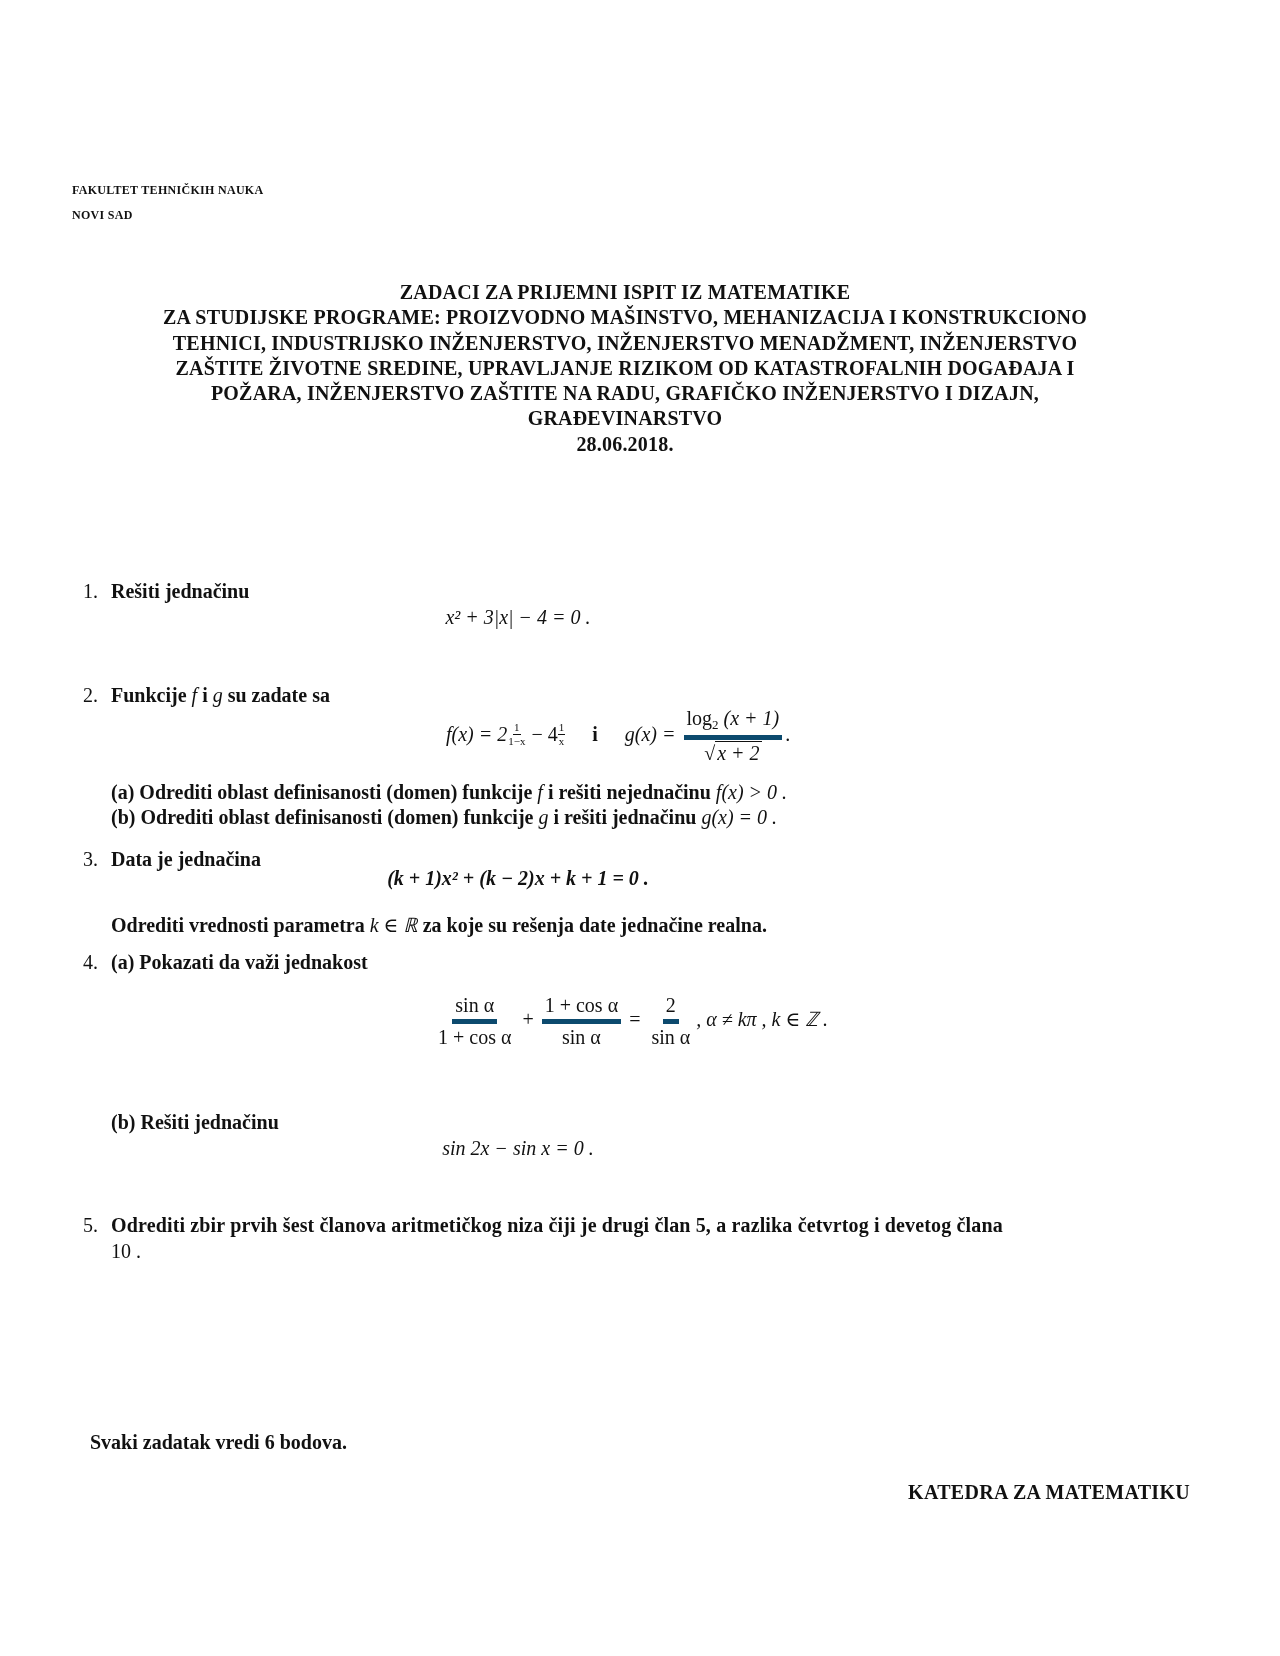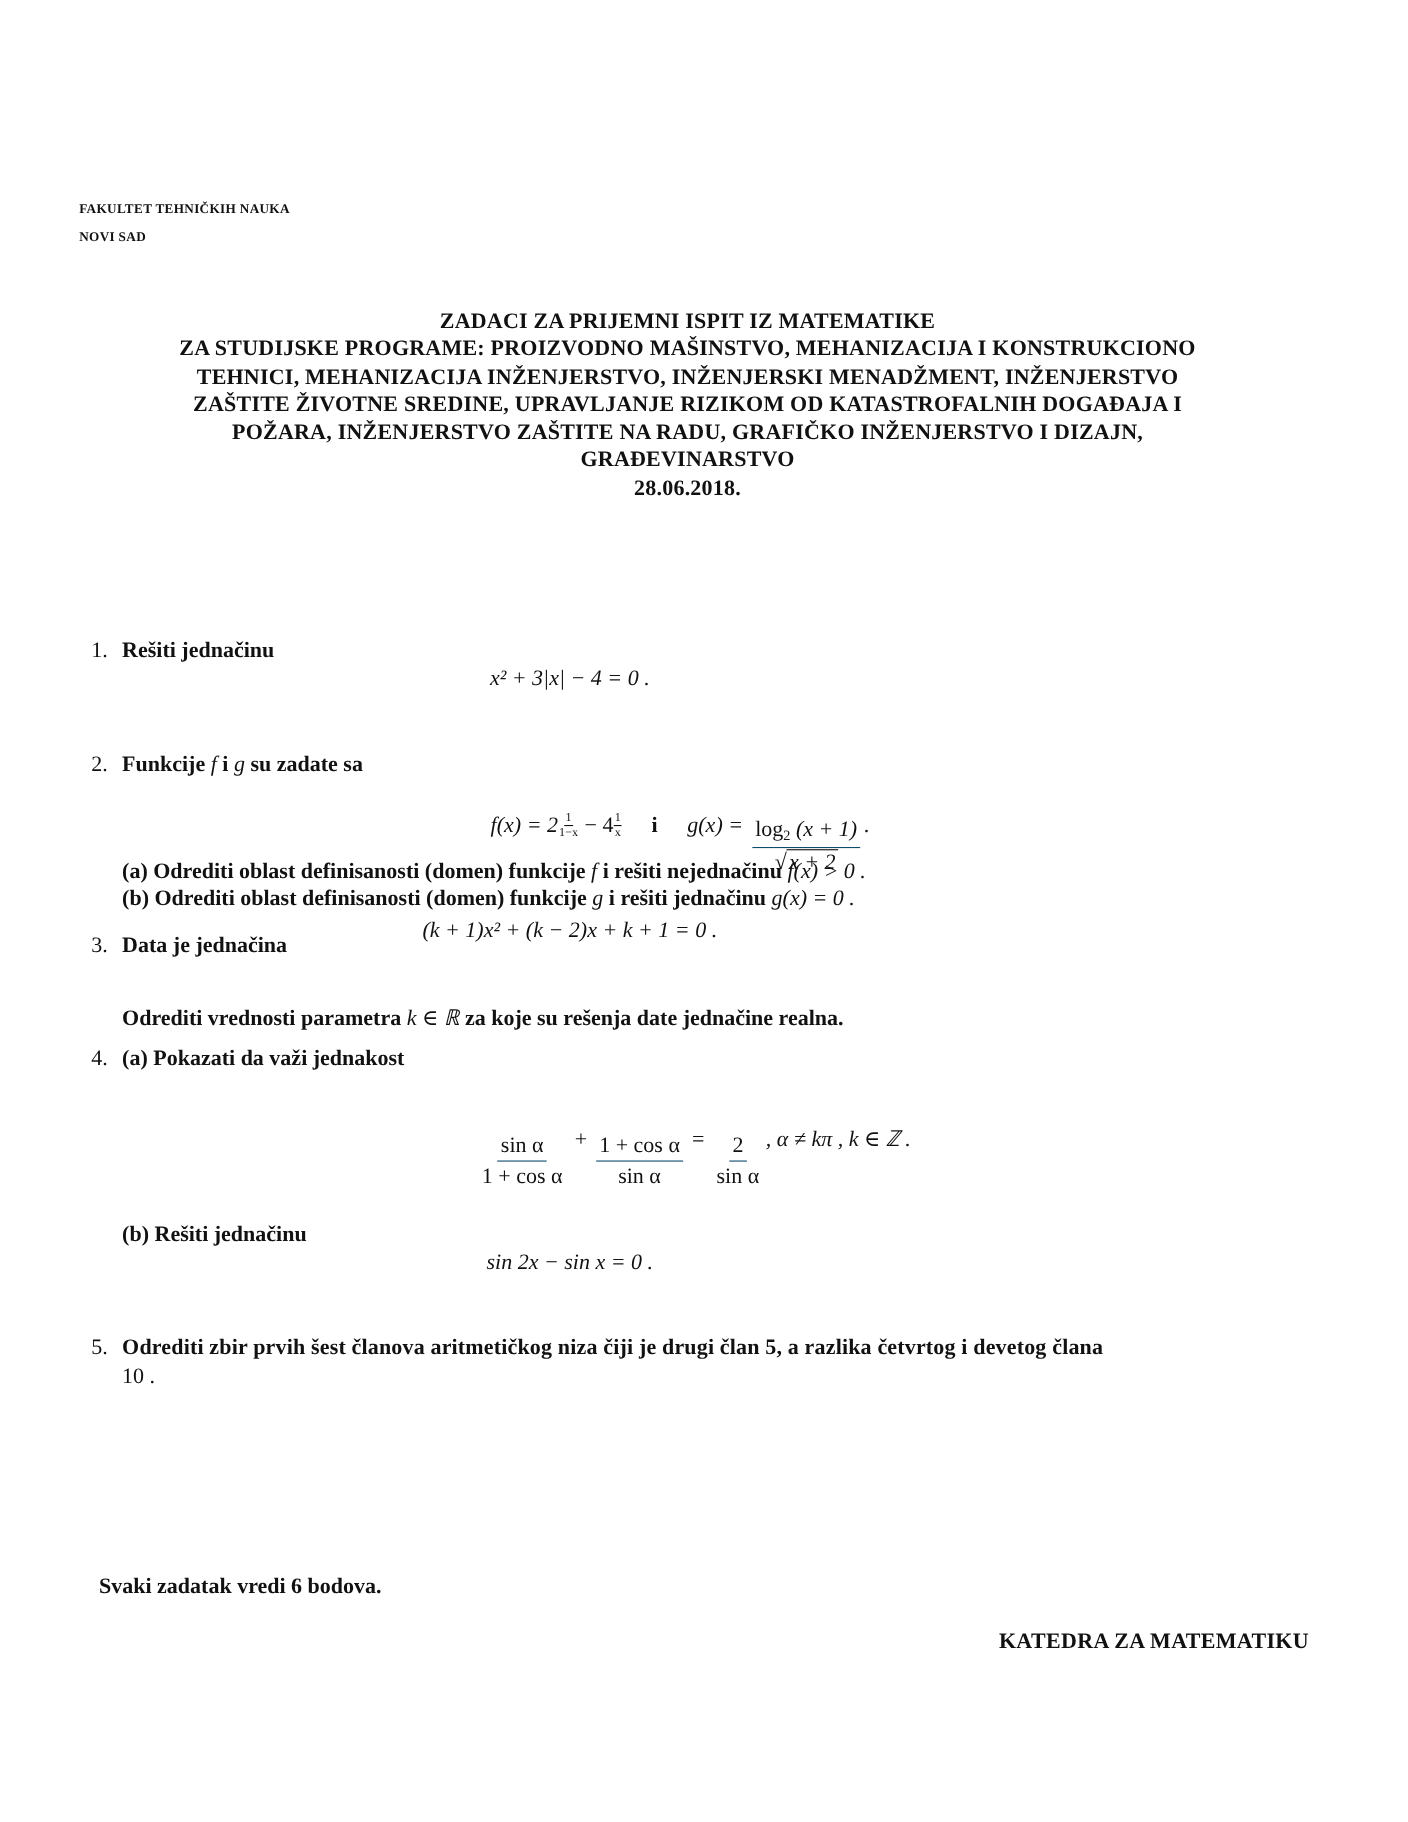--- a/index.html
+++ b/index.html
@@ -18,40 +18,40 @@
     letter-spacing: 0.2px;
   }
   .title-block div { white-space: nowrap; }
   .num { left: 83px; font-weight: bold; }
   .num span.n { font-weight: normal; display: inline-block; width: 28px; }
   .txt { font-weight: bold; white-space: nowrap; }
   .sub { left: 111px; font-weight: bold; white-space: nowrap; }
   .math { font-family: "Liberation Serif", "DejaVu Serif", serif; font-weight: normal; white-space: nowrap; }
   .center-eq { left: 0; width: 1036px; text-align: center; }
   .frac { display: inline-flex; flex-direction: column; align-items: center; vertical-align: middle; margin: 0 3px; }
-  .frac .nu { padding: 0 3px 2px; border-bottom: 1px solid #0c4a6e; line-height: 1.15; margin-top: 36px; }
+  .frac .nu { padding: 0 3px 2px; border-bottom: 5px solid #0c4a6e; line-height: 1.15; }
   .frac .de { padding: 2px 3px 0; line-height: 1.15; }
   .tinyfrac { display: inline-flex; flex-direction: column; align-items: center; vertical-align: 10px; font-size: 11px; line-height: 1; }
   .tinyfrac .nu { border-bottom: 1px solid #111; padding: 0 1px 1px; }
   .tinyfrac .de { padding: 1px 1px 0; }
   .sqrt { border-top: 1px solid #111; padding: 0 2px; }
   .sub2 { font-size: 13px; vertical-align: -4px; }
   .footer-note { left: 90px; top: 1431px; font-weight: bold; }
   .signature { right: 90px; top: 1481px; font-weight: bold; letter-spacing: 0.3px; }
 </style>
 </head>
 <body>
 
 <div class="abs hdr" style="top:183px;">FAKULTET TEHNIČKIH NAUKA</div>
 <div class="abs hdr" style="top:208px;">NOVI SAD</div>
 
 <div class="abs title-block">
   <div>ZADACI ZA PRIJEMNI ISPIT IZ MATEMATIKE</div>
   <div>ZA STUDIJSKE PROGRAME: PROIZVODNO MAŠINSTVO, MEHANIZACIJA I KONSTRUKCIONO</div>
-  <div>TEHNICI, MEHANIZACIJA INŽENJERSTVO, INŽENJERSKI MENADŽMENT, INŽENJERSTVO</div>
+  <div>TEHNICI, INDUSTRIJSKO INŽENJERSTVO, INŽENJERSTVO MENADŽMENT, INŽENJERSTVO</div>
   <div>ZAŠTITE ŽIVOTNE SREDINE, UPRAVLJANJE RIZIKOM OD KATASTROFALNIH DOGAĐAJA I</div>
   <div>POŽARA, INŽENJERSTVO ZAŠTITE NA RADU, GRAFIČKO INŽENJERSTVO I DIZAJN,</div>
   <div>GRAĐEVINARSTVO</div>
   <div>28.06.2018.</div>
 </div>
 
 <div class="abs num" style="top:580px;">
   <span class="n">1.</span><span class="txt">Rešiti jednačinu</span>
 </div>
 <div class="abs center-eq math" style="top:606px;">
@@ -91,21 +91,21 @@
   <span>(b)</span>
   <span>Odrediti oblast definisanosti (domen) funkcije</span>
   <i class="math">g</i>
   <span>i rešiti jednačinu</span>
   <i class="math">g(x) = 0 .</i>
 </div>
 
 <div class="abs num" style="top:848px;">
   <span class="n">3.</span><span class="txt">Data je jednačina</span>
 </div>
-<div class="abs center-eq math" style="top:835px;">
+<div class="abs center-eq math" style="top:867px;font-weight:bold;">
   <i>(k + 1)x² + (k − 2)x + k + 1 = 0 .</i>
 </div>
 <div class="abs sub" style="top:911px;">
   <span>Odrediti vrednosti parametra</span>
   <i class="math">k ∈ ℝ</i>
   <span>za koje su rešenja date jednačine realna.</span>
 </div>
 
 <div class="abs num" style="top:951px;">
   <span class="n">4.</span><span class="txt">(a)</span>

